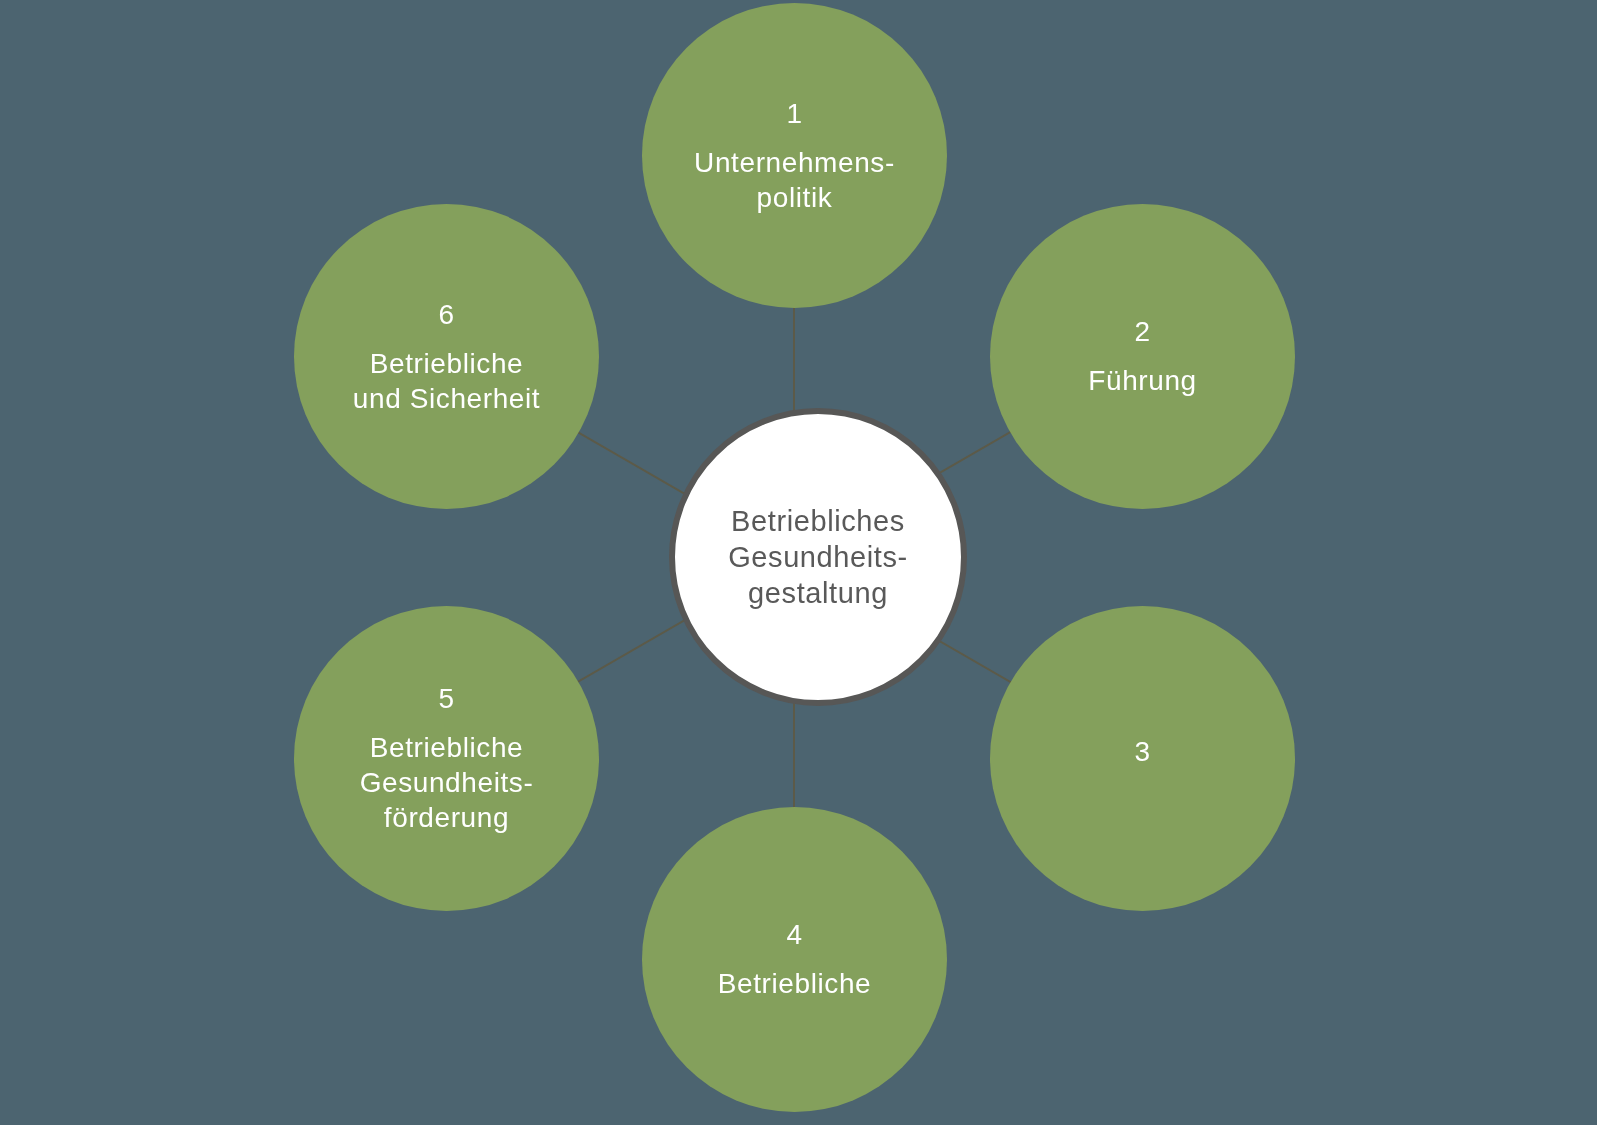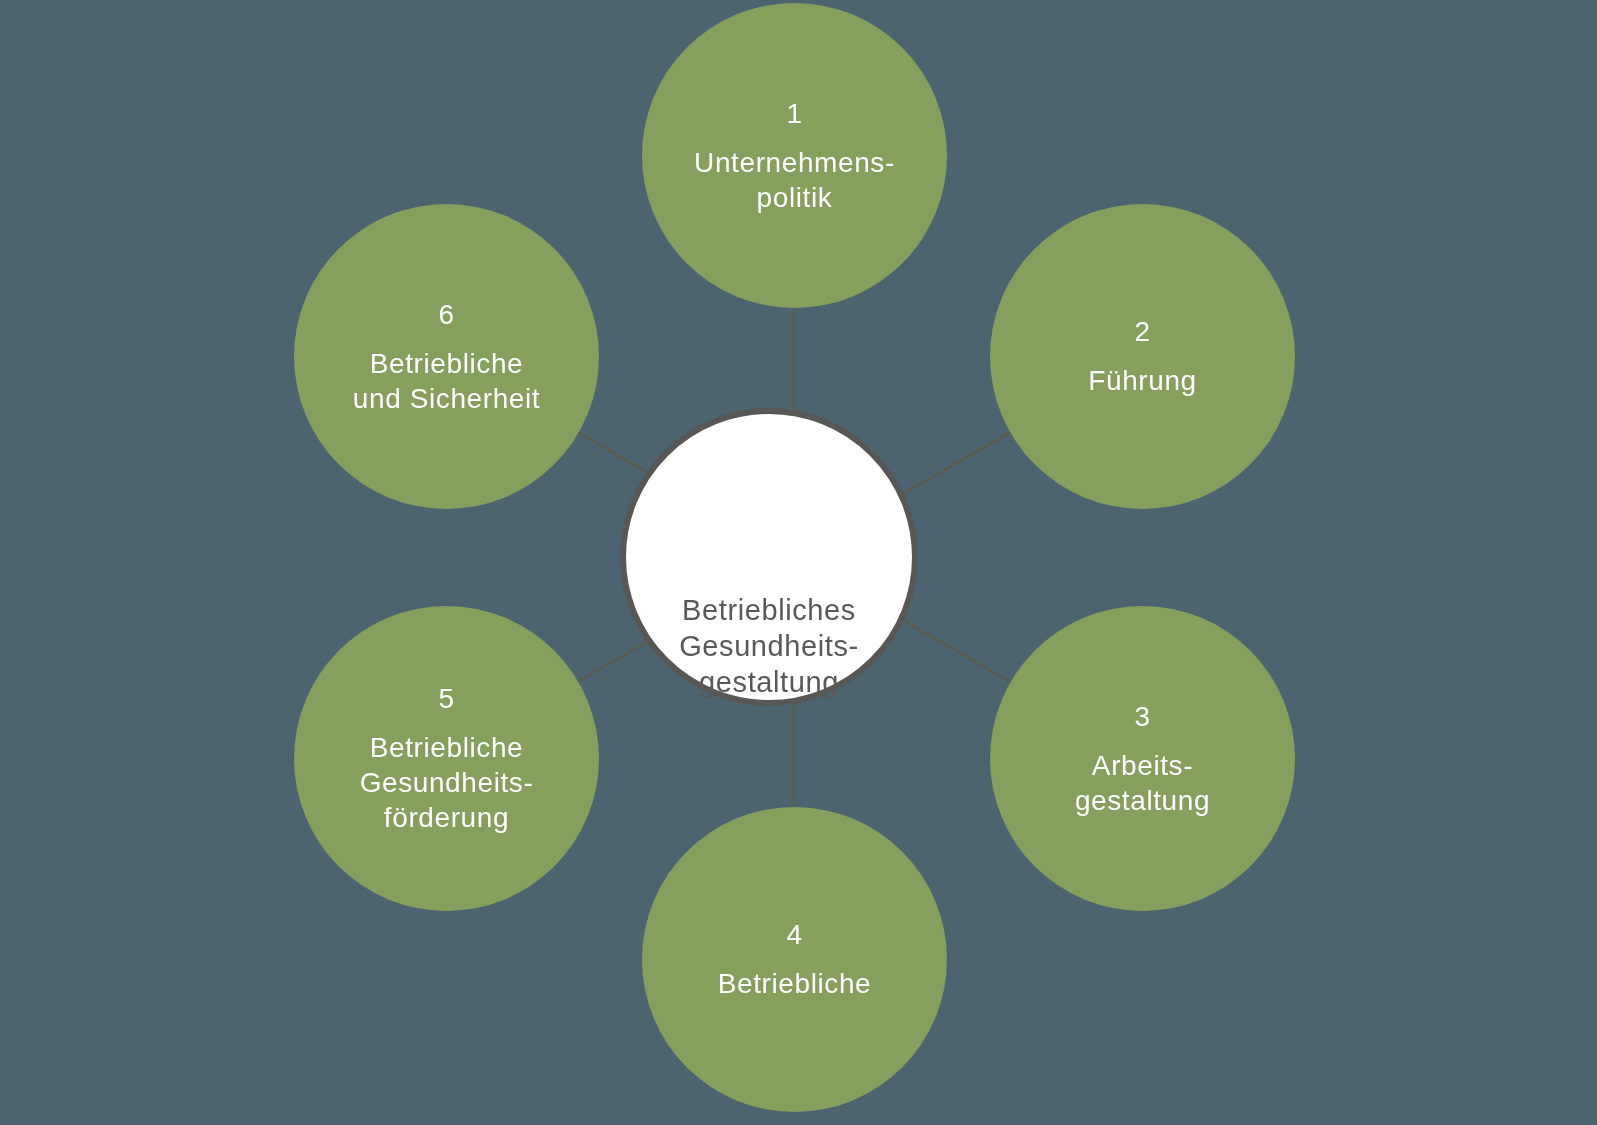--- a/index.html
+++ b/index.html
@@ -60,32 +60,32 @@
   }
   
   .pos-1 { left: 642px; top: 3px;    }
   .pos-2 { left: 990px; top: 204px;  }
   .pos-3 { left: 990px; top: 606px;  }
   .pos-4 { left: 642px; top: 807px;  }
   .pos-5 { left: 294px; top: 606px;  }
   .pos-6 { left: 294px; top: 204px;  }
   .center-circle {
     position: absolute;
-    left: 620px;
+    left: 669px;
     top: 408px;
     width: 298px;
     height: 298px;
     border-radius: 50%;
     background: var(--center-fill);
     border: 6px solid var(--center-border);
     color: var(--center-text);
     display: flex;
     flex-direction: column;
     align-items: center;
-    justify-content: flex-end;
+    justify-content: center;
     text-align: center;
     letter-spacing: 0.6px;
   }
   .center-circle .line {
     display: block;
     font-size: 29px;
     line-height: 36px;
   }
 </style>
 </head>
@@ -112,24 +112,20 @@
 
   <div class="node pos-2">
     <div class="num">2</div>
     <div>
       <span class="line">Führung</span>
     </div>
   </div>
 
   <div class="node pos-3">
     <div class="num">3</div>
-    <div>
-      <span class="line">Arbeits-</span>
-      <span class="line">gestaltung</span>
-    </div>
   </div>
 
   <div class="node pos-4">
     <div class="num">4</div>
     <div>
       <span class="line">Betriebliche</span>
     </div>
   </div>
 
   <div class="node pos-5">

